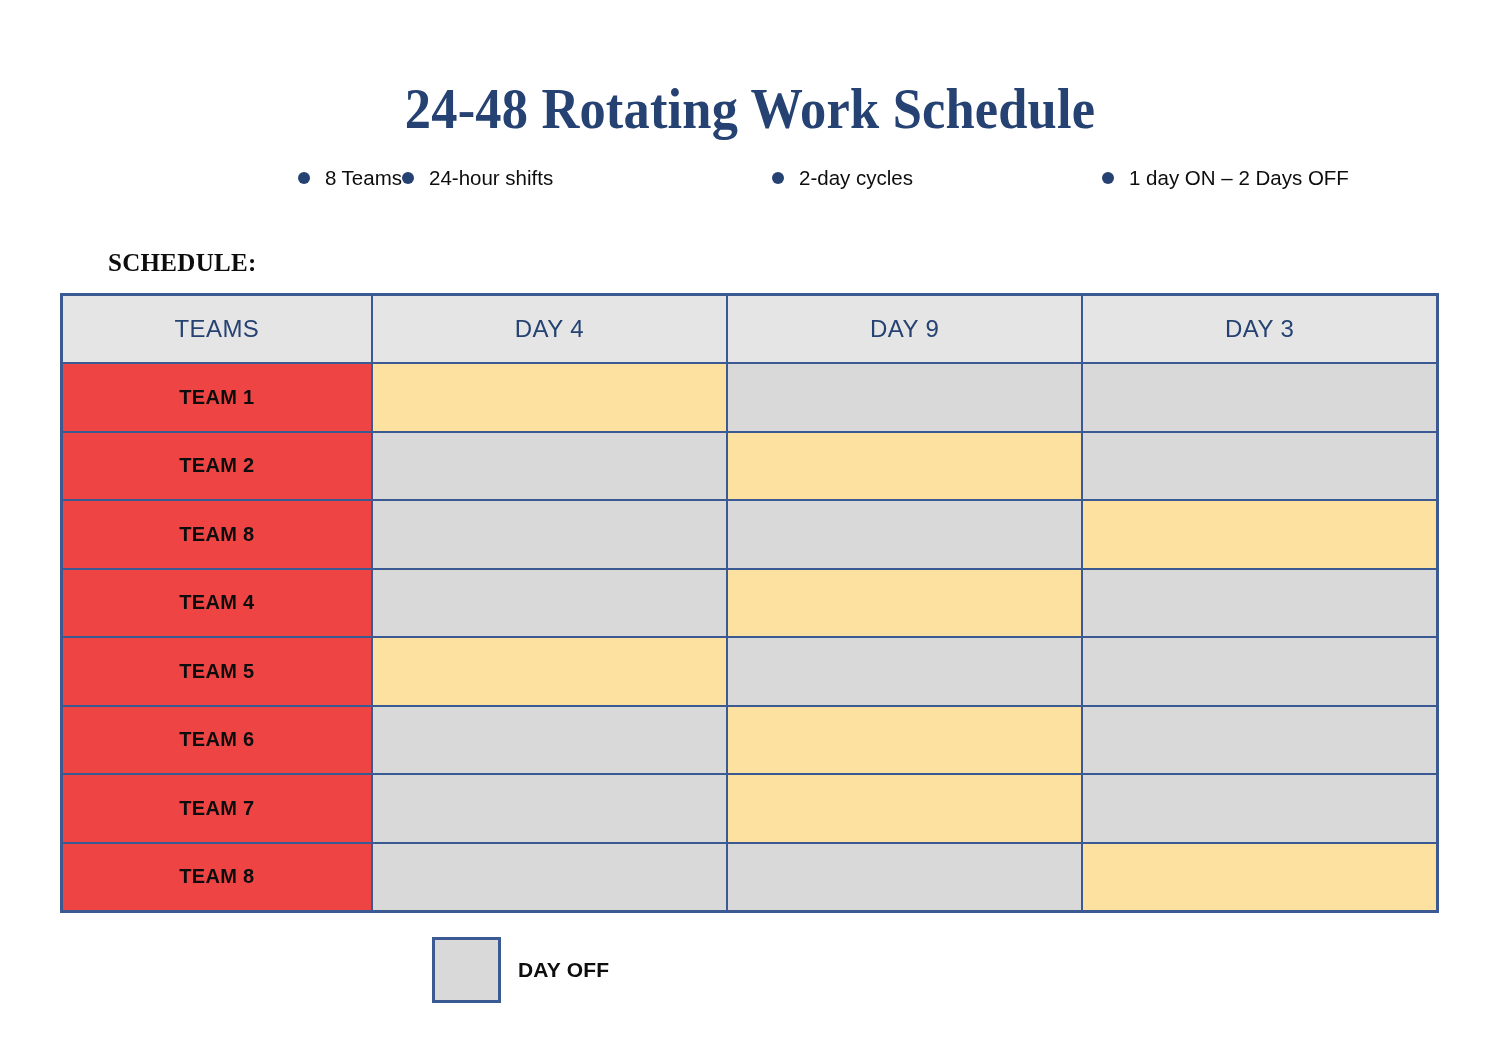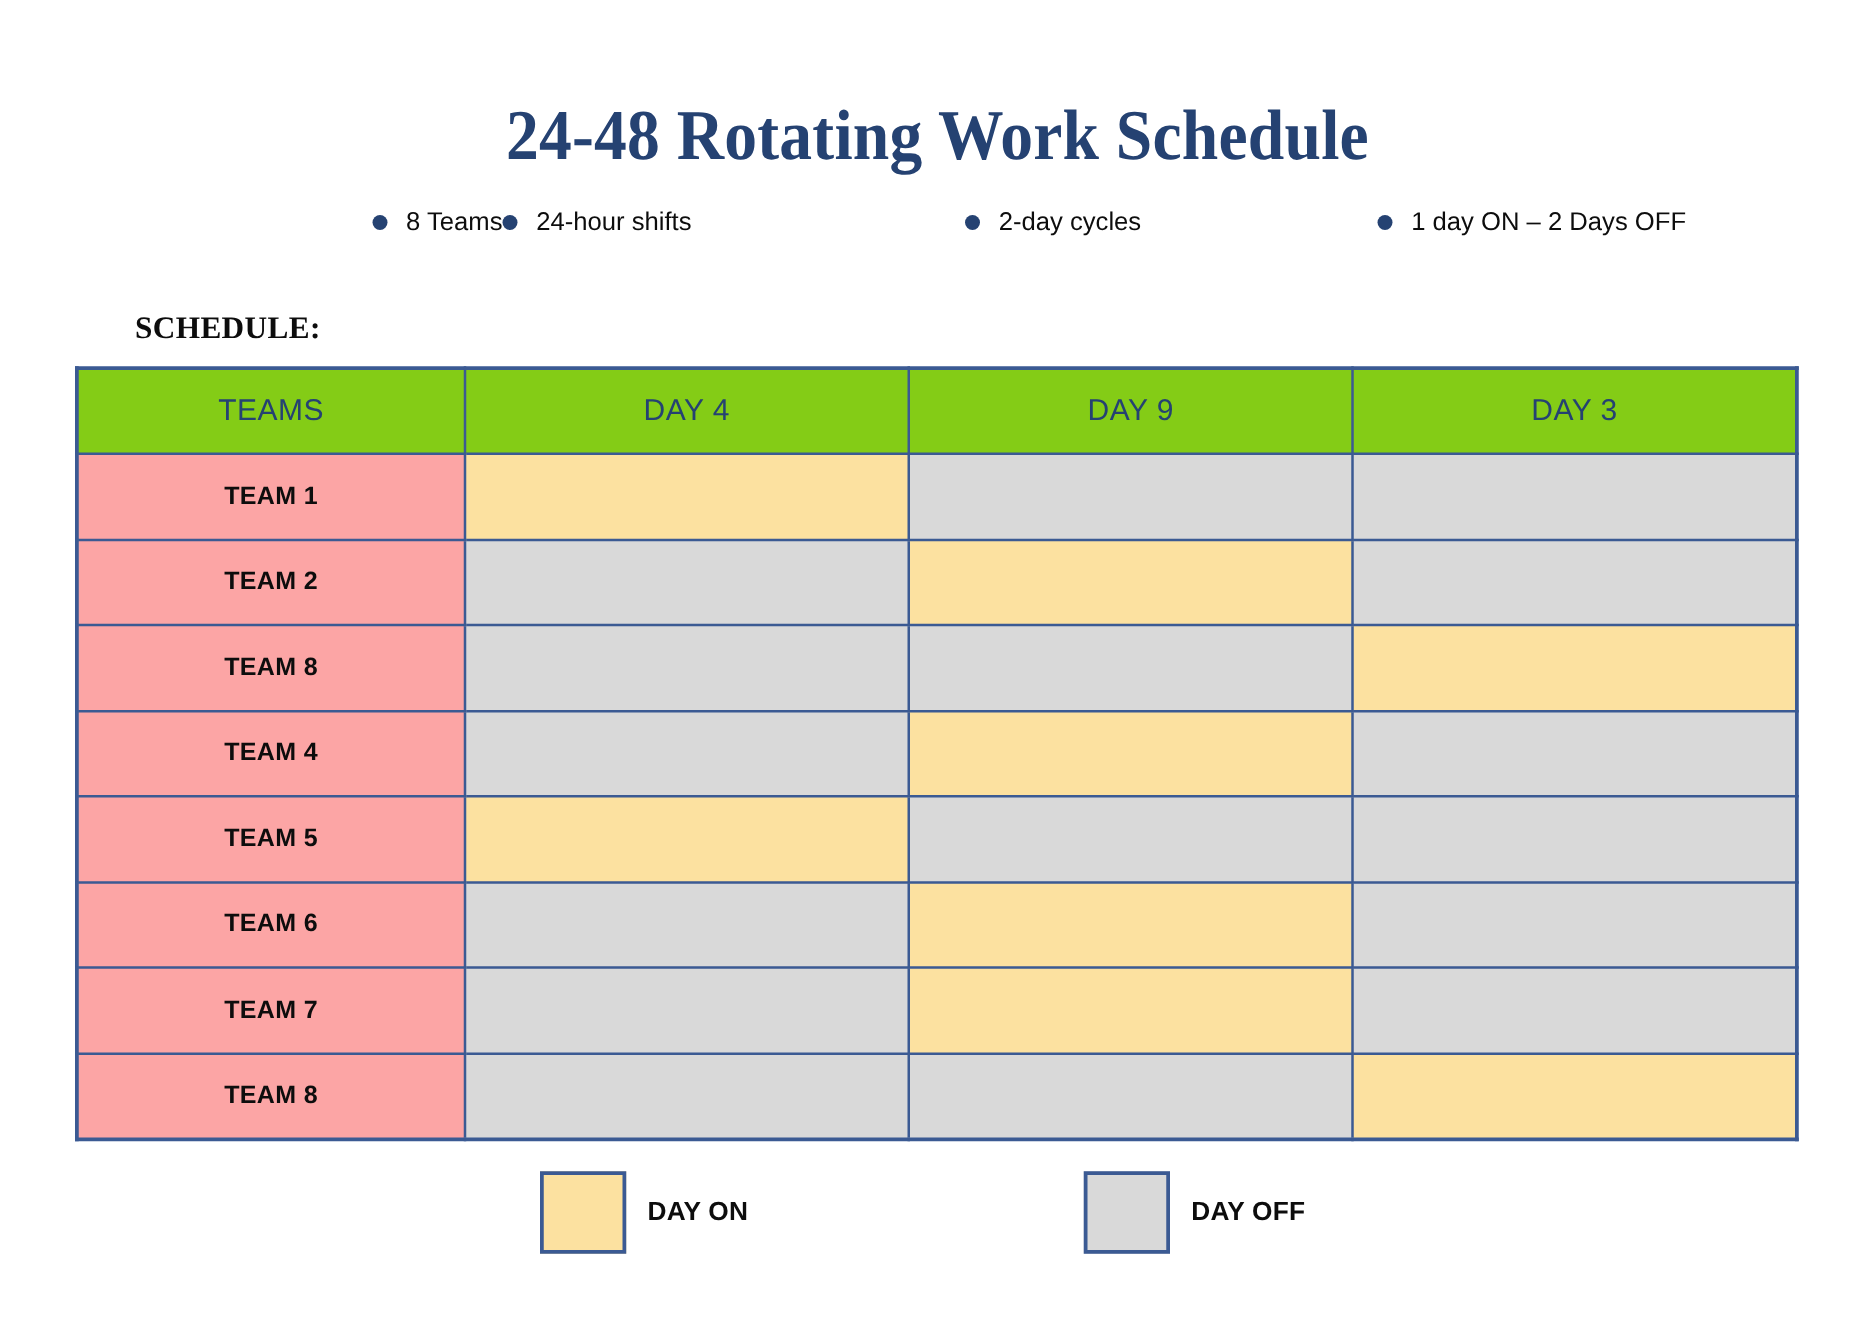--- a/index.html
+++ b/index.html
@@ -99,33 +99,33 @@
   table.schedule td {
     border: 2px solid #3B5A93;
     padding: 0;
     margin: 0;
   }
   table.schedule thead th {
     height: 66px;
     font-size: 24px;
     font-weight: 500;
     color: #254272;
-    background: #84cc16;
+    background: #e5e5e5;
     text-align: center;
     letter-spacing: 0.4px;
   }
   table.schedule tbody td {
     height: 66.5px;
     text-align: center;
   }
   td.team-name {
     font-size: 20px;
     font-weight: bold;
     color: #0d0d0d;
-    background: #fca5a5;
+    background: #ef4444;
     letter-spacing: 0.3px;
   }
   td.on  { background: #FCE1A0; }
   td.off { background: #D9D9D9; }
 
   
   .legend {
     position: absolute;
     left: 432px;
     top: 937px;
@@ -244,21 +244,17 @@
           <td class="team-name">TEAM 8</td>
           <td class="off"></td>
           <td class="off"></td>
           <td class="on"></td>
         </tr>
       </tbody>
   </table>
 </div>
 
 <div class="legend">
-  <div class="legend-item legend-on">
-    <span class="legend-swatch sw-on"></span>
-    <span class="legend-label">DAY ON</span>
-  </div>
   <div class="legend-item legend-off">
     <span class="legend-swatch sw-off"></span>
     <span class="legend-label">DAY OFF</span>
   </div>
 </div>
 
 </body></html>

